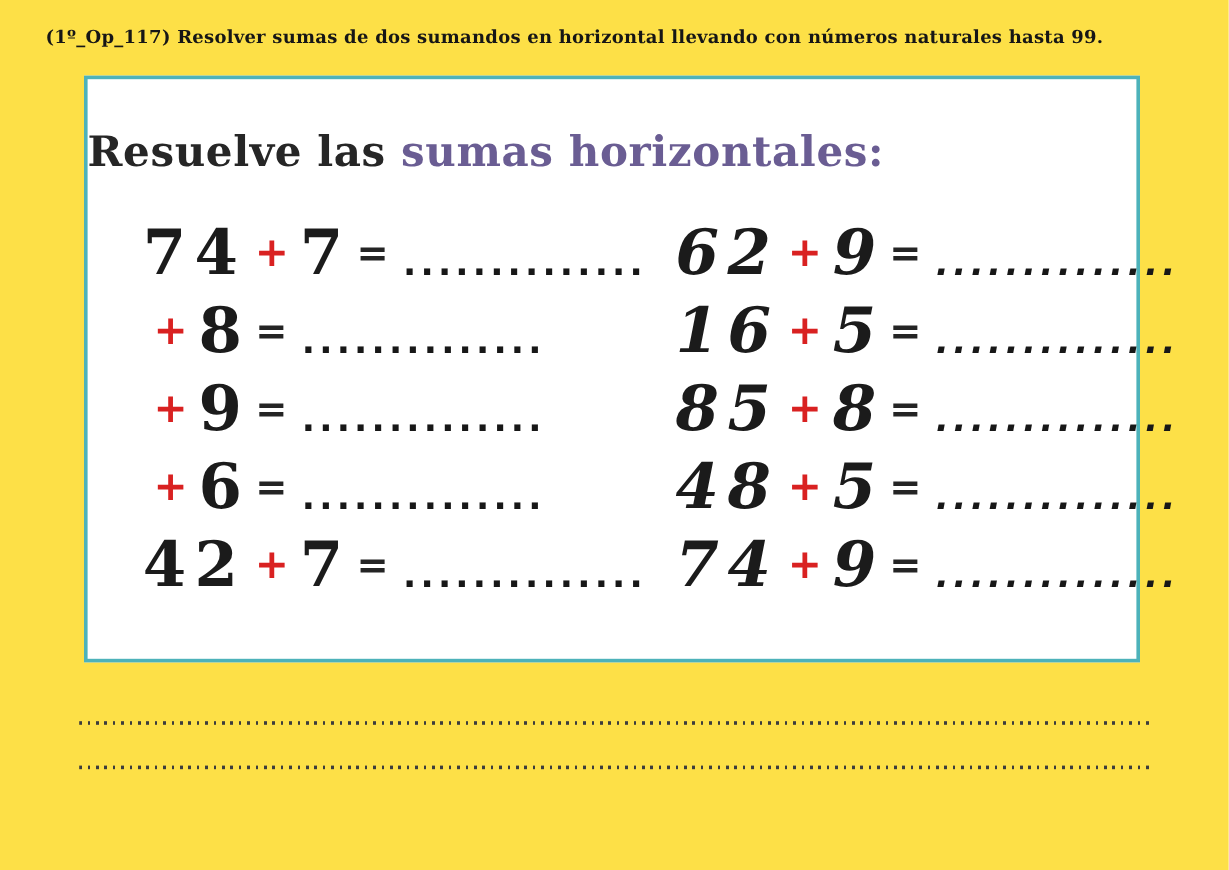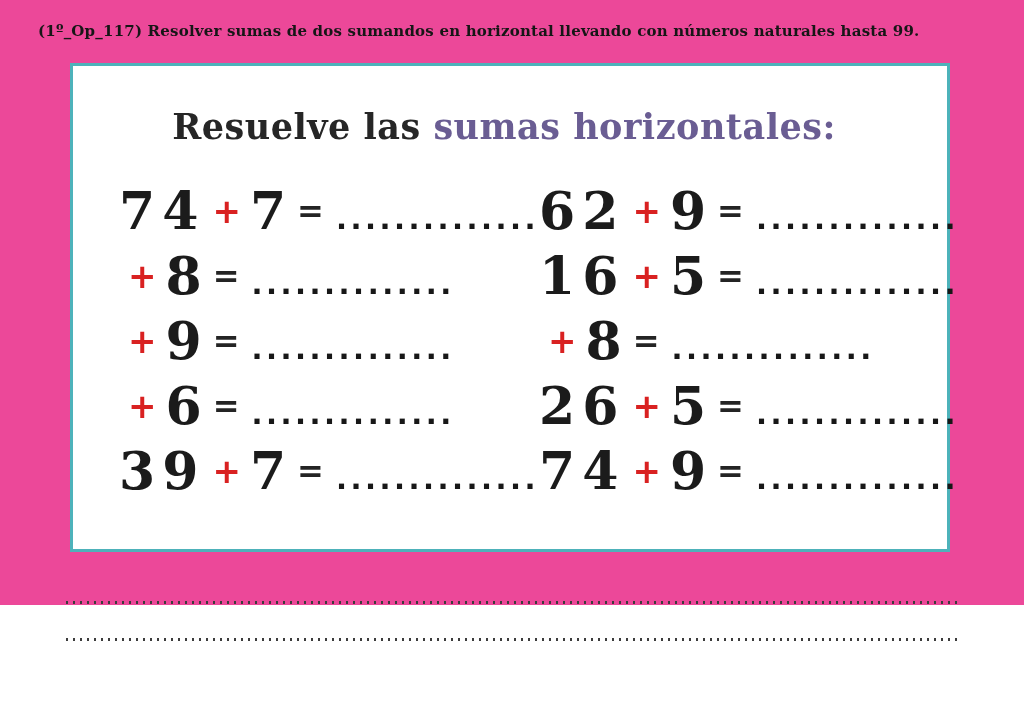--- a/index.html
+++ b/index.html
@@ -1,43 +1,42 @@
 <!DOCTYPE html>
 <html><head>
 <meta charset="utf-8">
 <style>
   * { margin:0; padding:0; box-sizing:border-box; }
   html,body { width:1024px; height:725px; background:#ffffff; overflow:hidden;
               font-family:"DejaVu Serif", serif; }
-  .page { position:relative; width:1024px; height:605px; background:#ec4899; }
+  .page { position:relative; width:1024px; height:725px; background:#fde047; }
 
   .header-line {
     position:absolute; left:38px; top:22px;
     font-family:"DejaVu Serif", serif; font-weight:700;
     font-size:15px; color:#161616; letter-spacing:0.2px;
     white-space:nowrap;
   }
 
   .worksheet-box {
     position:absolute; left:70px; top:63px; width:880px; height:489px;
     border:3px solid #4db2ba; background:#ffffff;
   }
 
   .title {
     position:absolute; left:0; right:12px; top:40px;
-    text-align:center;
     font-family:"DejaVu Serif", serif; font-weight:700;
     font-size:35px; color:#262626; letter-spacing:0.5px;
     white-space:nowrap;
   }
   .title .purple { color:#6a5d93; }
 
   .col { position:absolute; top:112px; }
   .col-1 { left:46px; }
-  .col-2 { left:466px; }
+  .col-2 { left:490px;font-style:italic; }
 
   .problem-row { height:65px; display:flex; align-items:center; white-space:nowrap; }
 
   .num {
     font-family:"DejaVu Serif", serif; font-weight:700;
     font-size:52px; color:#1b1b1b; line-height:1;
   }
   .num-a { letter-spacing:7px; margin-right:-2px; }
   .plus {
     font-family:"DejaVu Sans", sans-serif; font-weight:700;
@@ -102,21 +101,21 @@
       </div>
 
       <div class="problem-row">
         <span class="plus">+</span>
         <span class="num">6</span>
         <span class="eq">=</span>
         <span class="dots">..............</span>
       </div>
 
       <div class="problem-row">
-        <span class="num num-a">39</span>
+        <span class="num num-a">42</span>
         <span class="plus">+</span>
         <span class="num">7</span>
         <span class="eq">=</span>
         <span class="dots">..............</span>
       </div>
 
     </div>
 
     <div class="col col-2">
 
@@ -130,28 +129,29 @@
 
       <div class="problem-row">
         <span class="num num-a">16</span>
         <span class="plus">+</span>
         <span class="num">5</span>
         <span class="eq">=</span>
         <span class="dots">..............</span>
       </div>
 
       <div class="problem-row">
+        <span class="num num-a">85</span>
         <span class="plus">+</span>
         <span class="num">8</span>
         <span class="eq">=</span>
         <span class="dots">..............</span>
       </div>
 
       <div class="problem-row">
-        <span class="num num-a">26</span>
+        <span class="num num-a">48</span>
         <span class="plus">+</span>
         <span class="num">5</span>
         <span class="eq">=</span>
         <span class="dots">..............</span>
       </div>
 
       <div class="problem-row">
         <span class="num num-a">74</span>
         <span class="plus">+</span>
         <span class="num">9</span>

